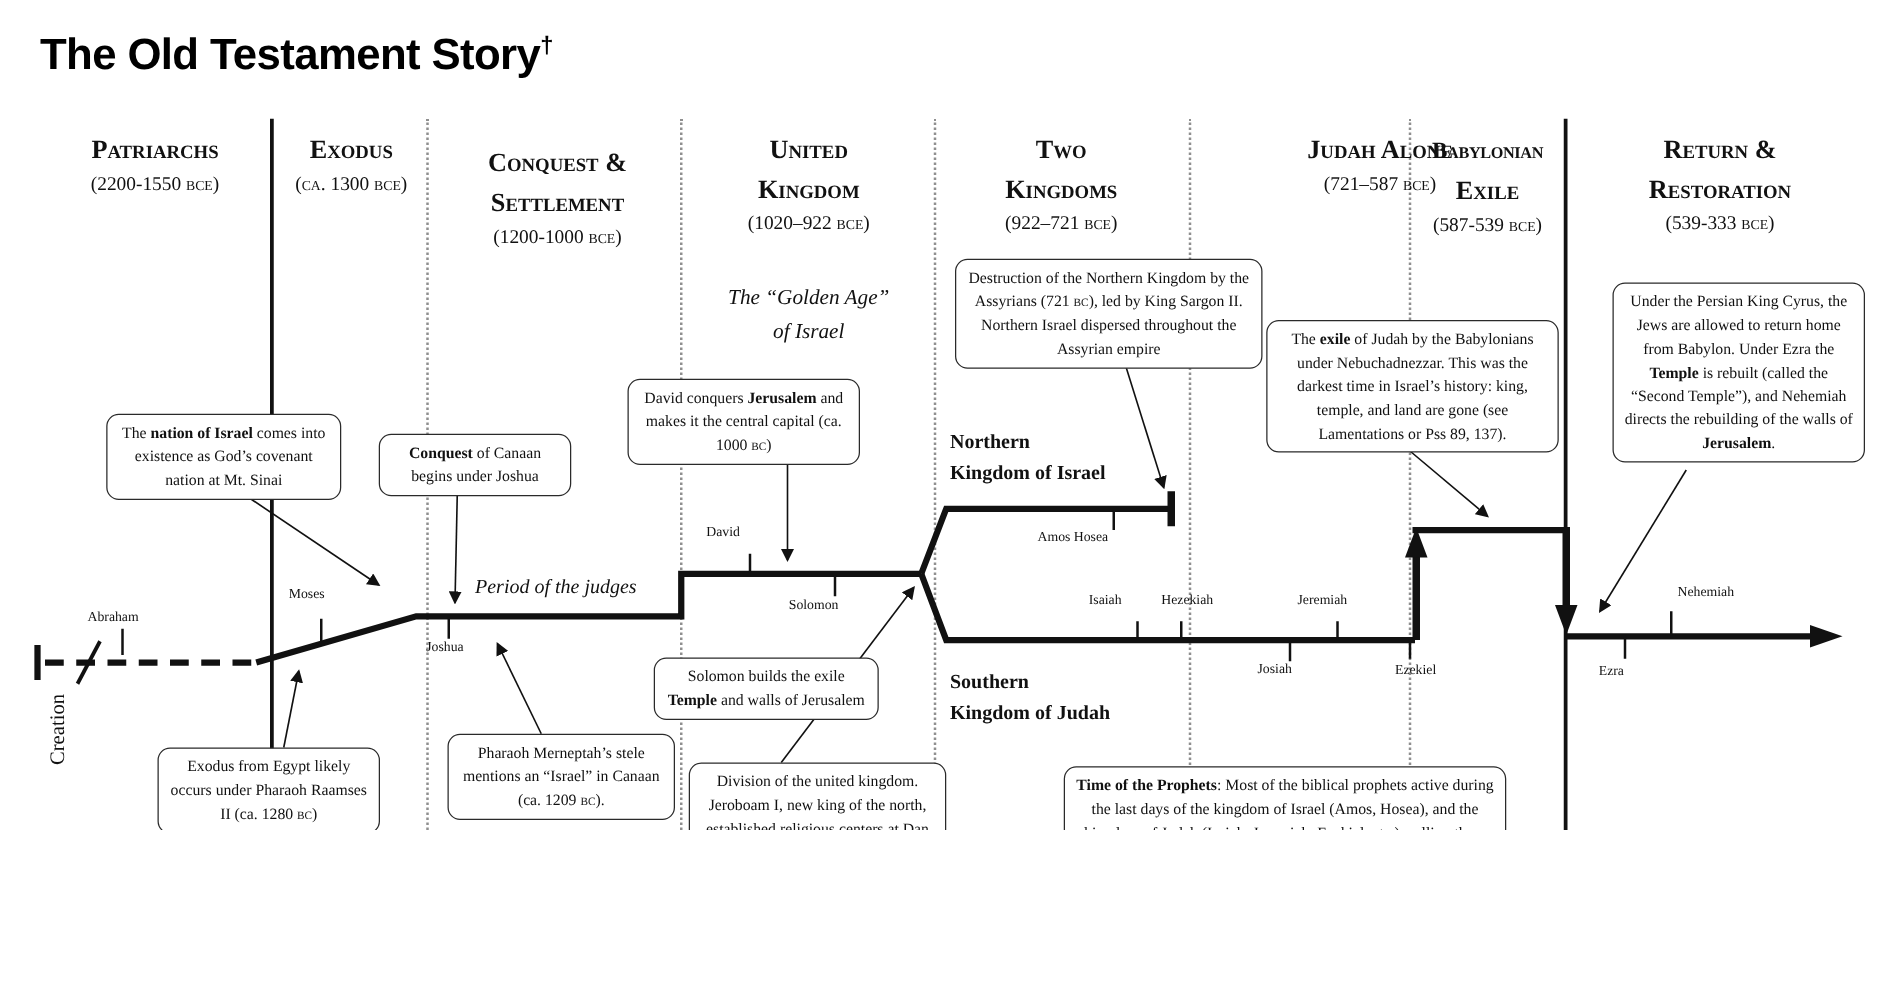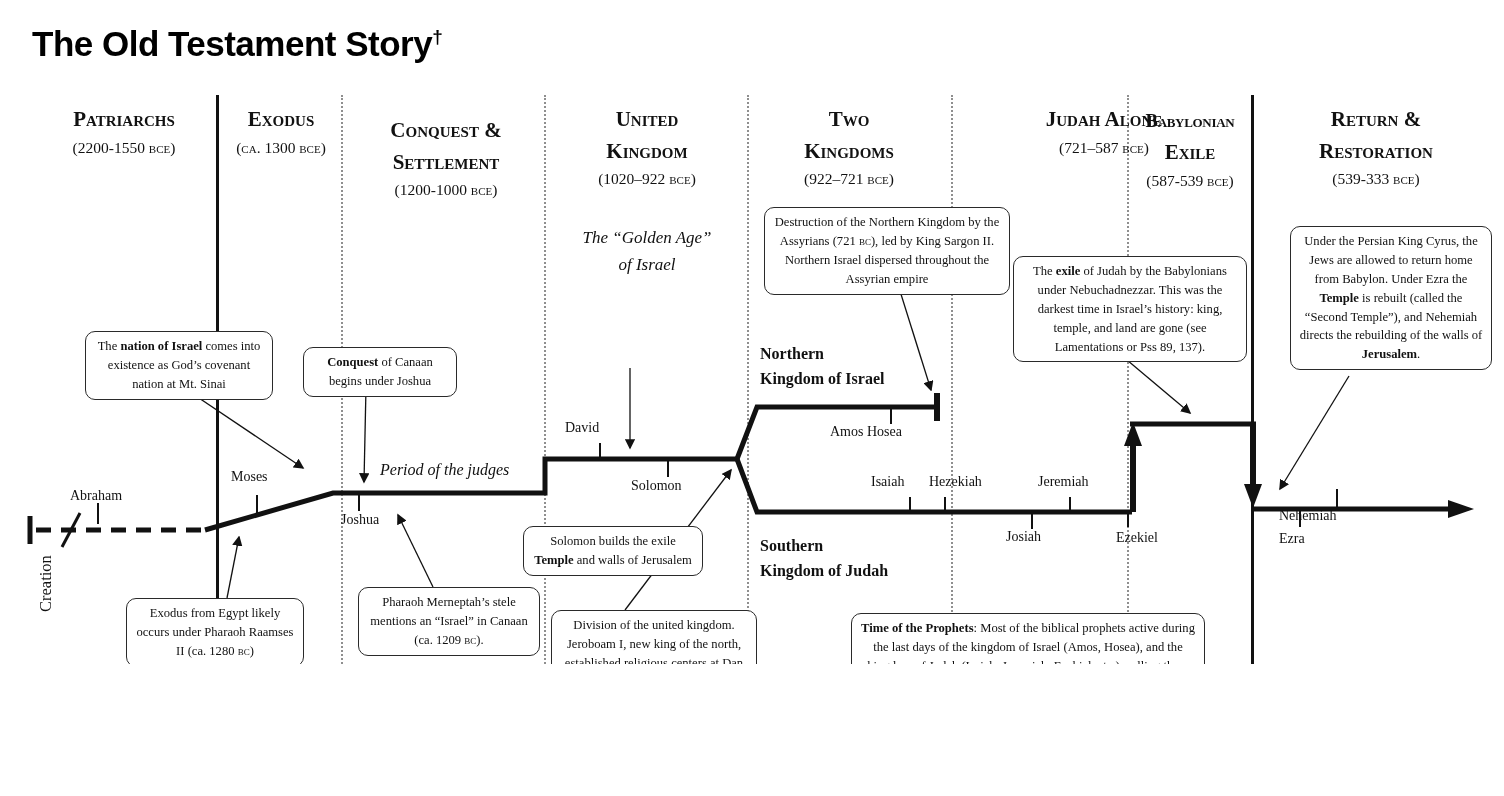--- a/index.html
+++ b/index.html
@@ -12,21 +12,21 @@
   .sep-solid{position:absolute;top:95px;height:688px;width:3px;background:#111;}
   .sep-dot{position:absolute;top:95px;height:653px;width:0;border-left:2px dotted #8f8f8f;}
   .era{position:absolute;transform:translateX(-50%);text-align:center;white-space:nowrap;}
   .era-line{font-variant:small-caps;font-weight:700;font-size:21px;line-height:1.5;}
   .era-line.tight{font-size:18.5px;letter-spacing:-0.3px;line-height:1.7;}
   .era-date{font-variant:small-caps;font-weight:400;font-size:15.5px;line-height:1.5;}
   .golden{position:absolute;transform:translateX(-50%);text-align:center;
           font-style:italic;font-size:17px;line-height:1.6;white-space:nowrap;}
   .callout{position:absolute;background:#fff;border:1.4px solid #2a2a2a;border-radius:10px;
            padding:5px 8px;text-align:center;font-size:12.6px;line-height:1.5;color:#111;}
-  .lbl{position:absolute;font-size:14px;white-space:nowrap;}
+  .lbl{position:absolute;font-size:11px;white-space:nowrap;}
   .lbl-bold{position:absolute;font-weight:700;font-size:16px;line-height:1.55;white-space:nowrap;}
   .lbl-italic{font-style:italic;font-size:16px;}
   .rot{transform:rotate(-90deg);transform-origin:left top;font-size:16.5px;}
   svg.overlay{position:absolute;left:0;top:0;}
   .era-span-label{position:absolute;transform:translate(-50%,-50%);background:#fff;
                   padding:0 10px;font-weight:700;font-style:italic;font-size:13.5px;white-space:nowrap;}
 </style>
 </head>
 <body>
 
@@ -146,20 +146,21 @@
     </g>
     <g fill="#111" stroke="none">
       <polygon points="192,763 192,777 212,770"></polygon>
       <polygon points="1228,763 1228,777 1250,770"></polygon>
       <polygon points="1462,763 1462,777 1484,770"></polygon>
     </g>
   </svg>
 
   <div class="callout" style="left:85px;top:331px;width:170px;"><span>The </span><span style="font-weight: 700;">nation of Israel</span><span> comes into existence as God’s covenant nation at Mt. Sinai</span></div>
   <div class="callout" style="left:303px;top:347px;width:136px;"><span style="font-weight: 700;">Conquest</span><span> of Canaan begins under Joshua</span></div>
+  <div class="callout" style="left:502px;top:303px;width:168px;"><span>David conquers </span><span style="font-weight: 700;">Jerusalem</span><span> and makes it the central capital (ca. 1000 </span><span style="font-variant: small-caps;">bc</span><span>)</span></div>
   <div class="callout" style="left:764px;top:207px;width:228px;"><span>Destruction of the Northern Kingdom by the Assyrians (721 </span><span style="font-variant: small-caps;">bc</span><span>), led by King Sargon II. Northern Israel dispersed throughout the Assyrian empire</span></div>
   <div class="callout" style="left:1013px;top:256px;width:216px;"><span>The </span><span style="font-weight: 700;">exile</span><span> of Judah by the Babylonians under Nebuchadnezzar. This was the darkest time in Israel’s history: king, temple, and land are gone (see Lamentations or Pss 89, 137).</span></div>
   <div class="callout" style="left:1290px;top:226px;width:184px;"><span>Under the Persian King Cyrus, the Jews are allowed to return home from Babylon. Under Ezra the </span><span style="font-weight: 700;">Temple</span><span> is rebuilt (called the “Second Temple”), and Nehemiah directs the rebuilding of the walls of </span><span style="font-weight: 700;">Jerusalem</span><span>.</span></div>
   <div class="callout" style="left:126px;top:598px;width:160px;"><span>Exodus from Egypt likely occurs under Pharaoh Raamses II (ca. 1280 </span><span style="font-variant: small-caps;">bc</span><span>)</span></div>
   <div class="callout" style="left:358px;top:587px;width:164px;"><span>Pharaoh Merneptah’s stele mentions an “Israel” in Canaan (ca. 1209 </span><span style="font-variant: small-caps;">bc</span><span>).</span></div>
   <div class="callout" style="left:523px;top:526px;width:162px;"><span>Solomon builds the exile </span><span style="font-weight: 700;">Temple</span><span> and walls of Jerusalem</span></div>
   <div class="callout" style="left:851px;top:613px;width:336px;"><span style="font-weight: 700;">Time of the Prophets</span><span>: Most of the biblical prophets active during the last days of the kingdom of Israel (Amos, Hosea), and the kingdom of Judah (Isaiah, Jeremiah, Ezekiel, etc.), calling them back to covenant faithfulness before it was too late.</span></div>
   <div class="callout" style="left:551px;top:610px;width:188px;"><span>Division of the united kingdom. Jeroboam I, new king of the north, established religious centers at Dan and Bethel to ensure national unity.</span></div>
 
   <div class="lbl rot" style="left:36px;top:612px;">Creation</div>
@@ -168,21 +169,21 @@
   <div class="lbl" style="left:341px;top:512px;">Joshua</div>
   <div class="lbl lbl-italic" style="left:380px;top:461px;">Period of the judges</div>
   <div class="lbl" style="left:565px;top:420px;">David</div>
   <div class="lbl" style="left:631px;top:478px;">Solomon</div>
   <div class="lbl" style="left:830px;top:424px;">Amos Hosea</div>
   <div class="lbl" style="left:871px;top:474px;">Isaiah</div>
   <div class="lbl" style="left:929px;top:474px;">Hezekiah</div>
   <div class="lbl" style="left:1038px;top:474px;">Jeremiah</div>
   <div class="lbl" style="left:1006px;top:529px;">Josiah</div>
   <div class="lbl" style="left:1116px;top:530px;">Ezekiel</div>
-  <div class="lbl" style="left:1279px;top:468px;margin-top:40px;">Nehemiah</div>
+  <div class="lbl" style="left:1342px;top:468px;">Nehemiah</div>
   <div class="lbl" style="left:1279px;top:531px;">Ezra</div>
 
   <div class="lbl-bold" style="left:760px;top:342px;">
     <div>Northern</div>
     <div>Kingdom of Israel</div>
   </div>
   <div class="lbl-bold" style="left:760px;top:534px;">
     <div>Southern</div>
     <div>Kingdom of Judah</div>
   </div>

